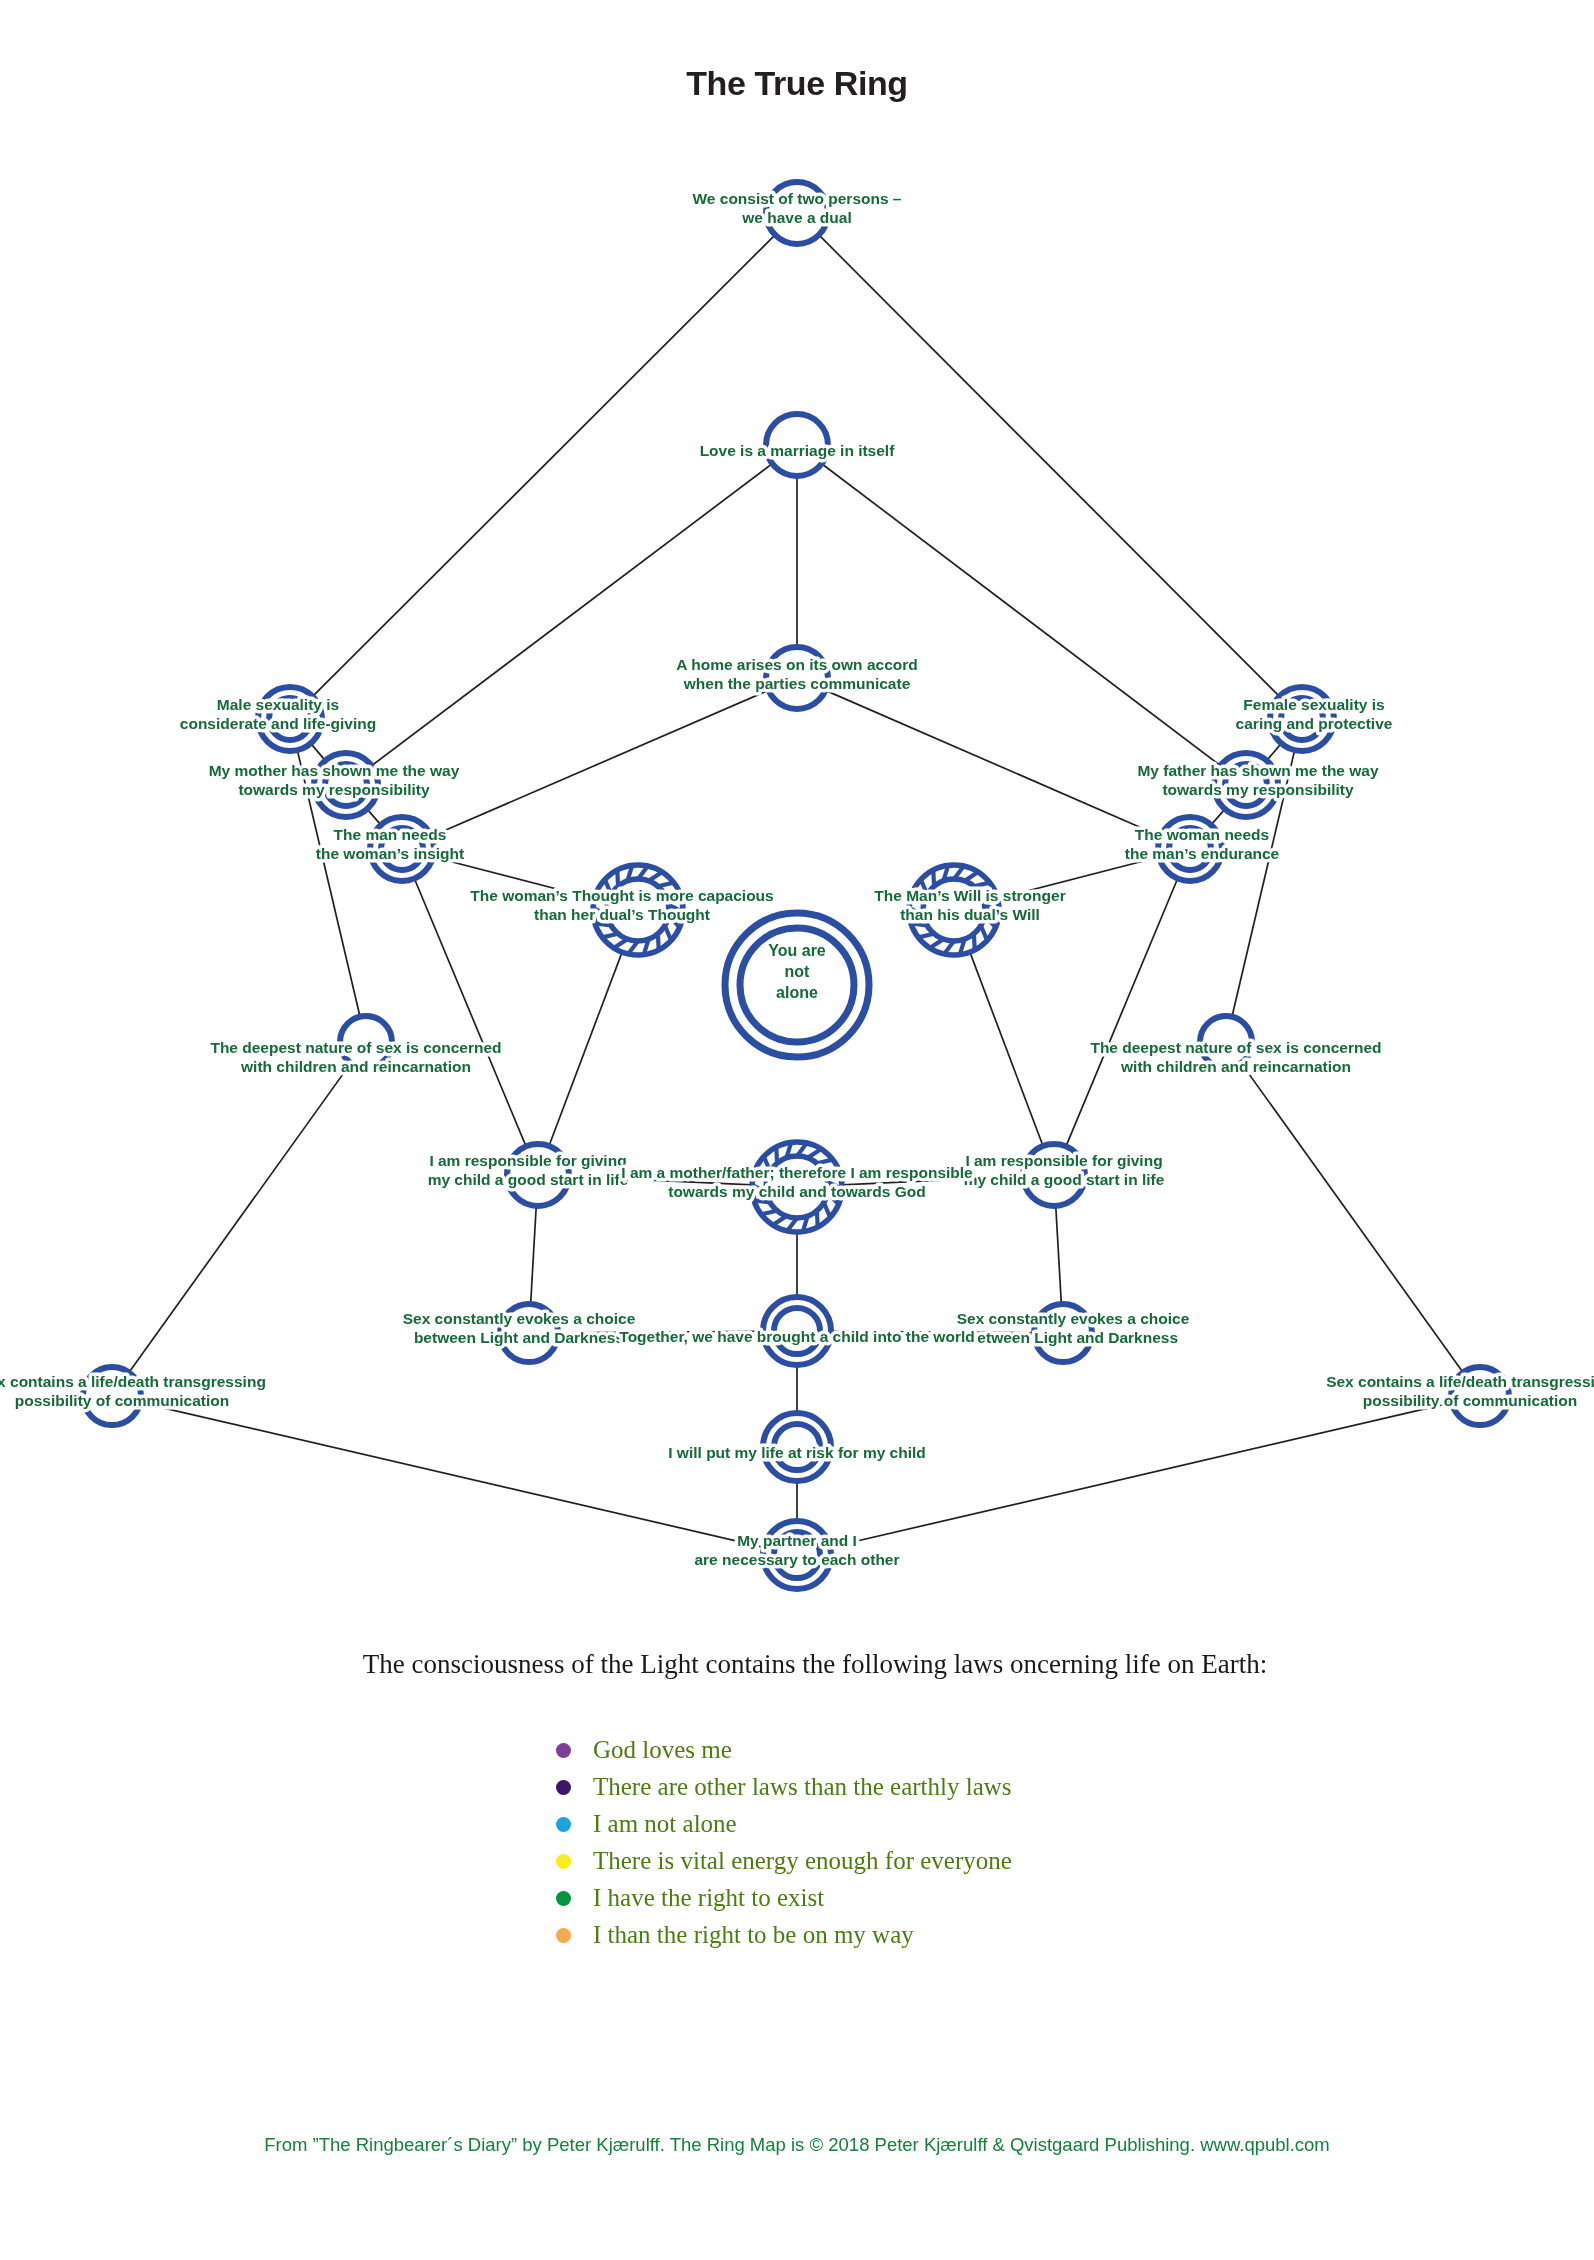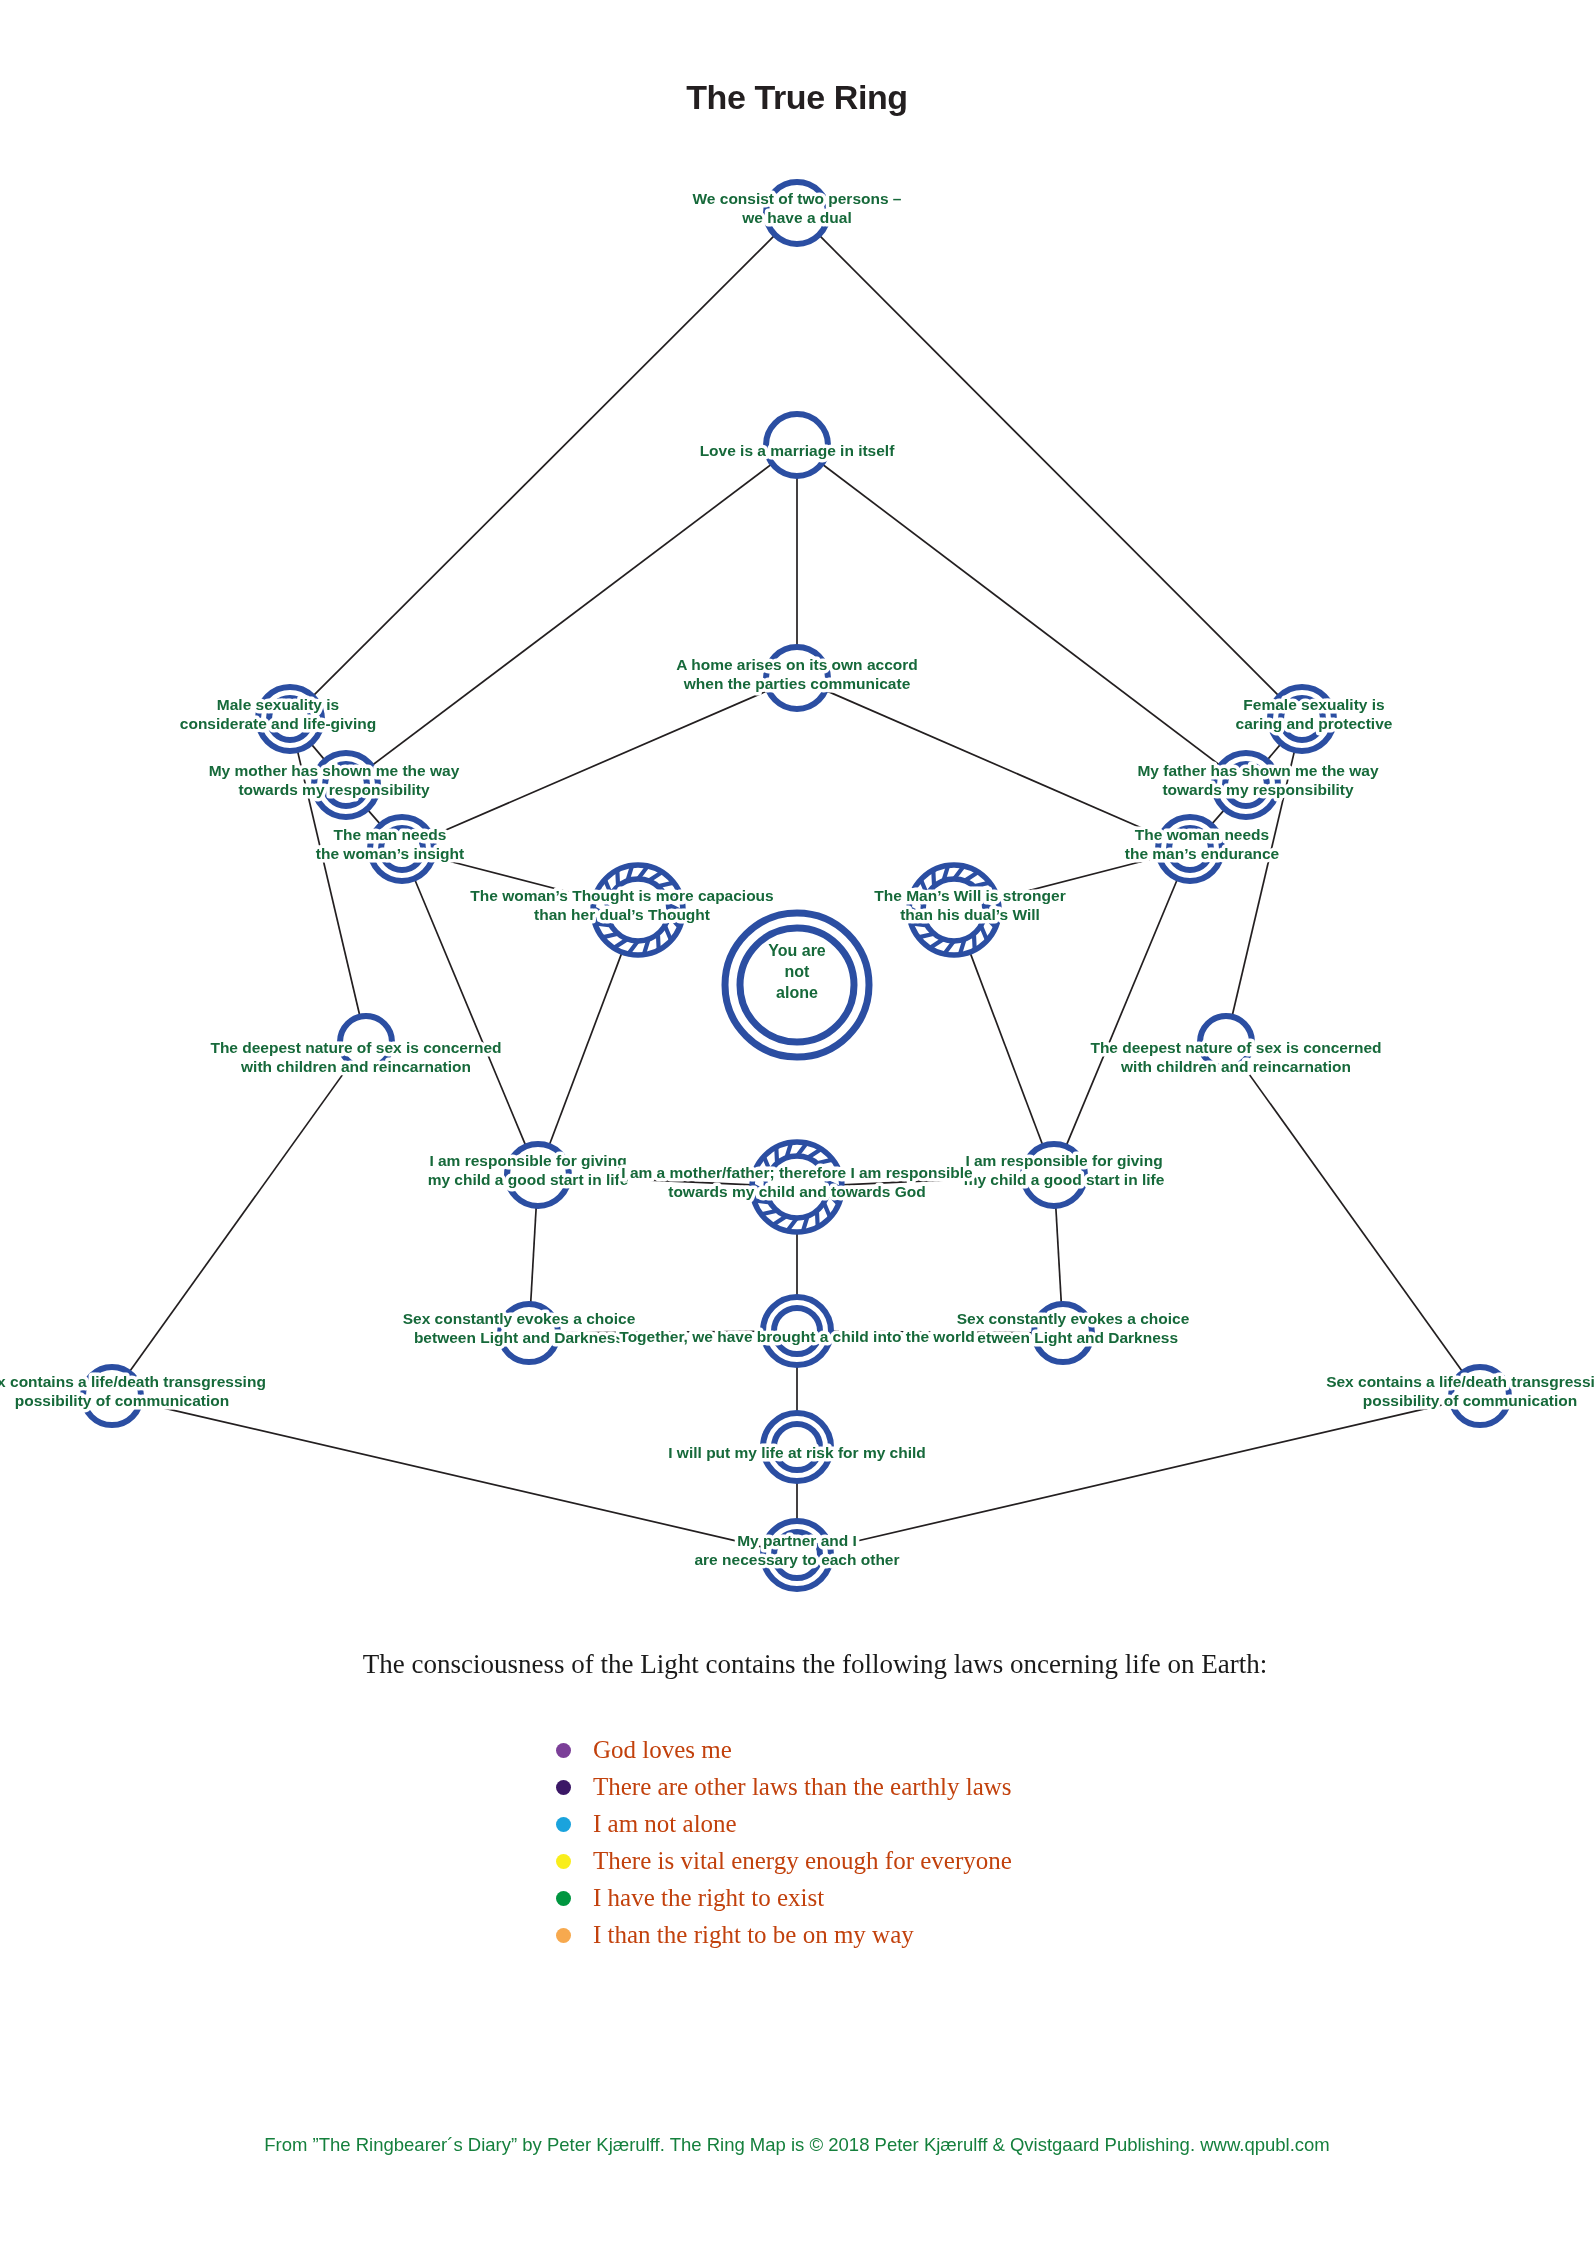--- a/index.html
+++ b/index.html
@@ -7,21 +7,21 @@
     width:1594px;height:2260px;
     font-family:"Liberation Sans",sans-serif;
     color:#1a1a1a;
     position:relative;
     overflow:hidden;
   }
   #page{position:relative;width:1594px;height:2260px;background:#fff;}
 
   
   .title{
-    position:absolute;top:78px;left:0;width:1594px;
+    position:absolute;top:64px;left:0;width:1594px;
     text-align:center;
     font-family:"Liberation Sans",sans-serif;
     font-weight:bold;
     font-size:34px;
     letter-spacing:-0.4px;
     color:#231f20;
   }
 
   
   #map{position:absolute;top:0;left:0;width:1594px;height:1640px;}
@@ -57,21 +57,21 @@
     margin:56px 0 0 0;padding:0;list-style:none;
     width:1594px;
   }
   .legend-item{
     display:flex;align-items:center;
     justify-content:flex-start;
     padding-left:556px;
     margin-bottom:9px;
     font-family:"Liberation Serif",serif;
     font-size:25px;
-    color:#c2410c;
+    color:#4d7c0f;
   }
   .bullet{
     width:15px;height:15px;border-radius:50%;
     display:inline-block;margin-right:22px;flex:0 0 auto;
   }
 
   
   .footer{
     position:absolute;left:0;top:2134px;width:1594px;
     text-align:center;

